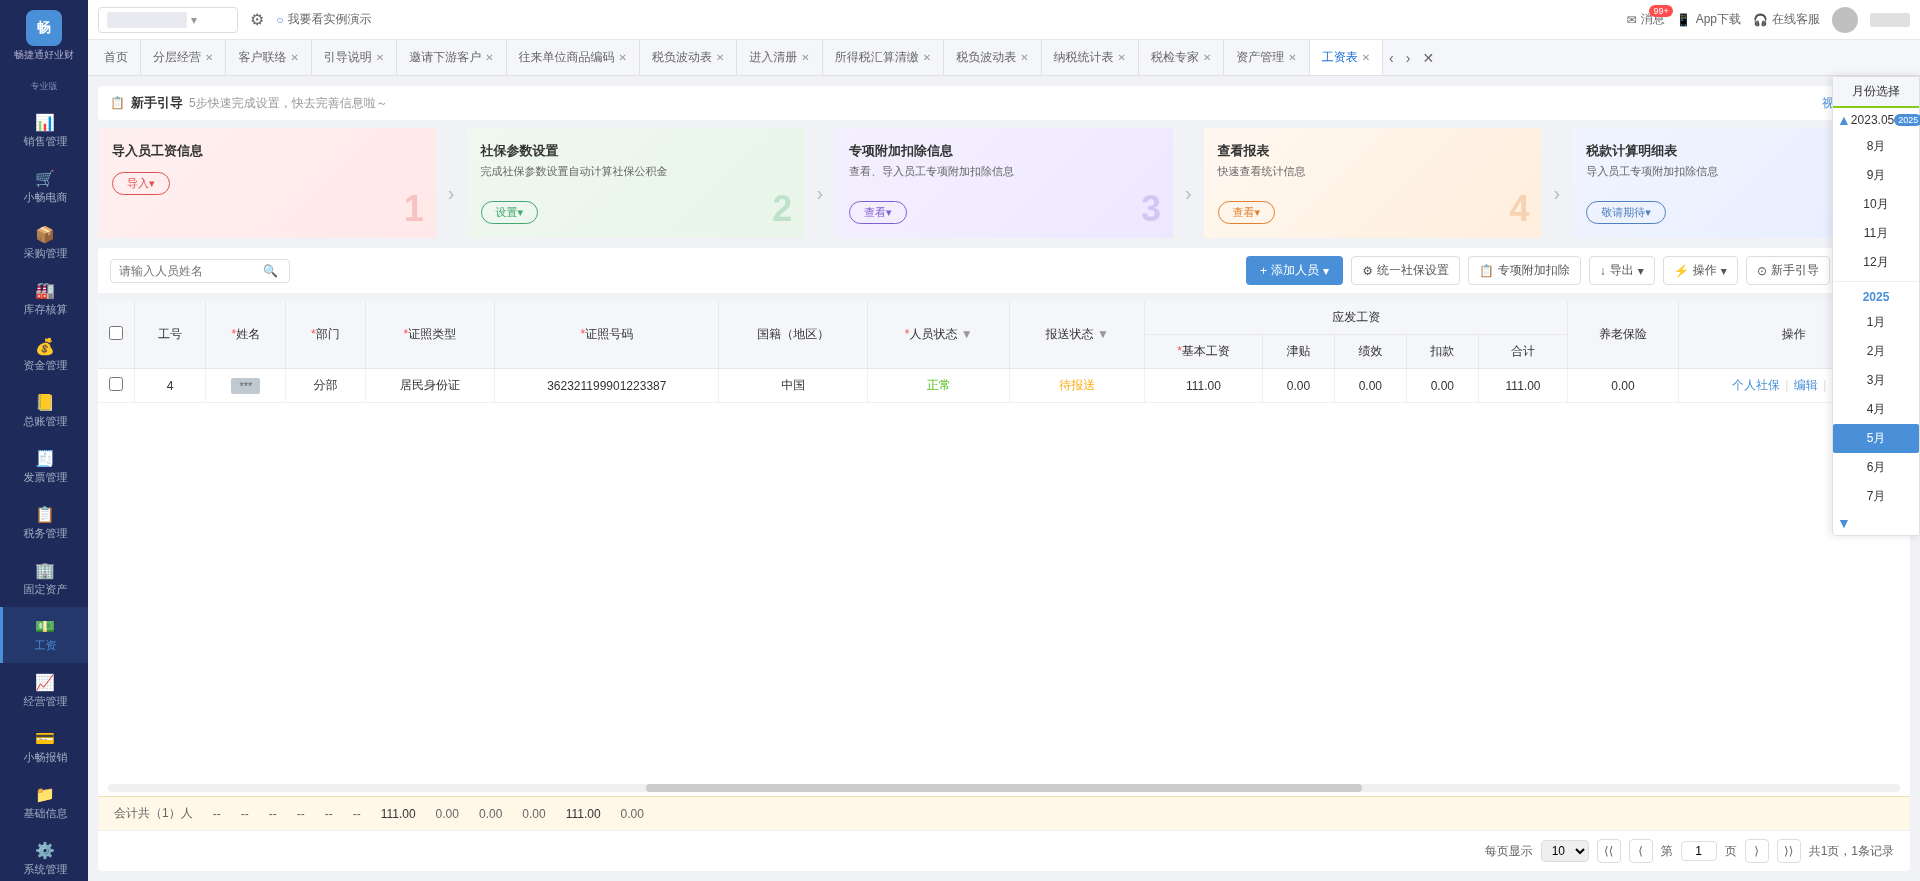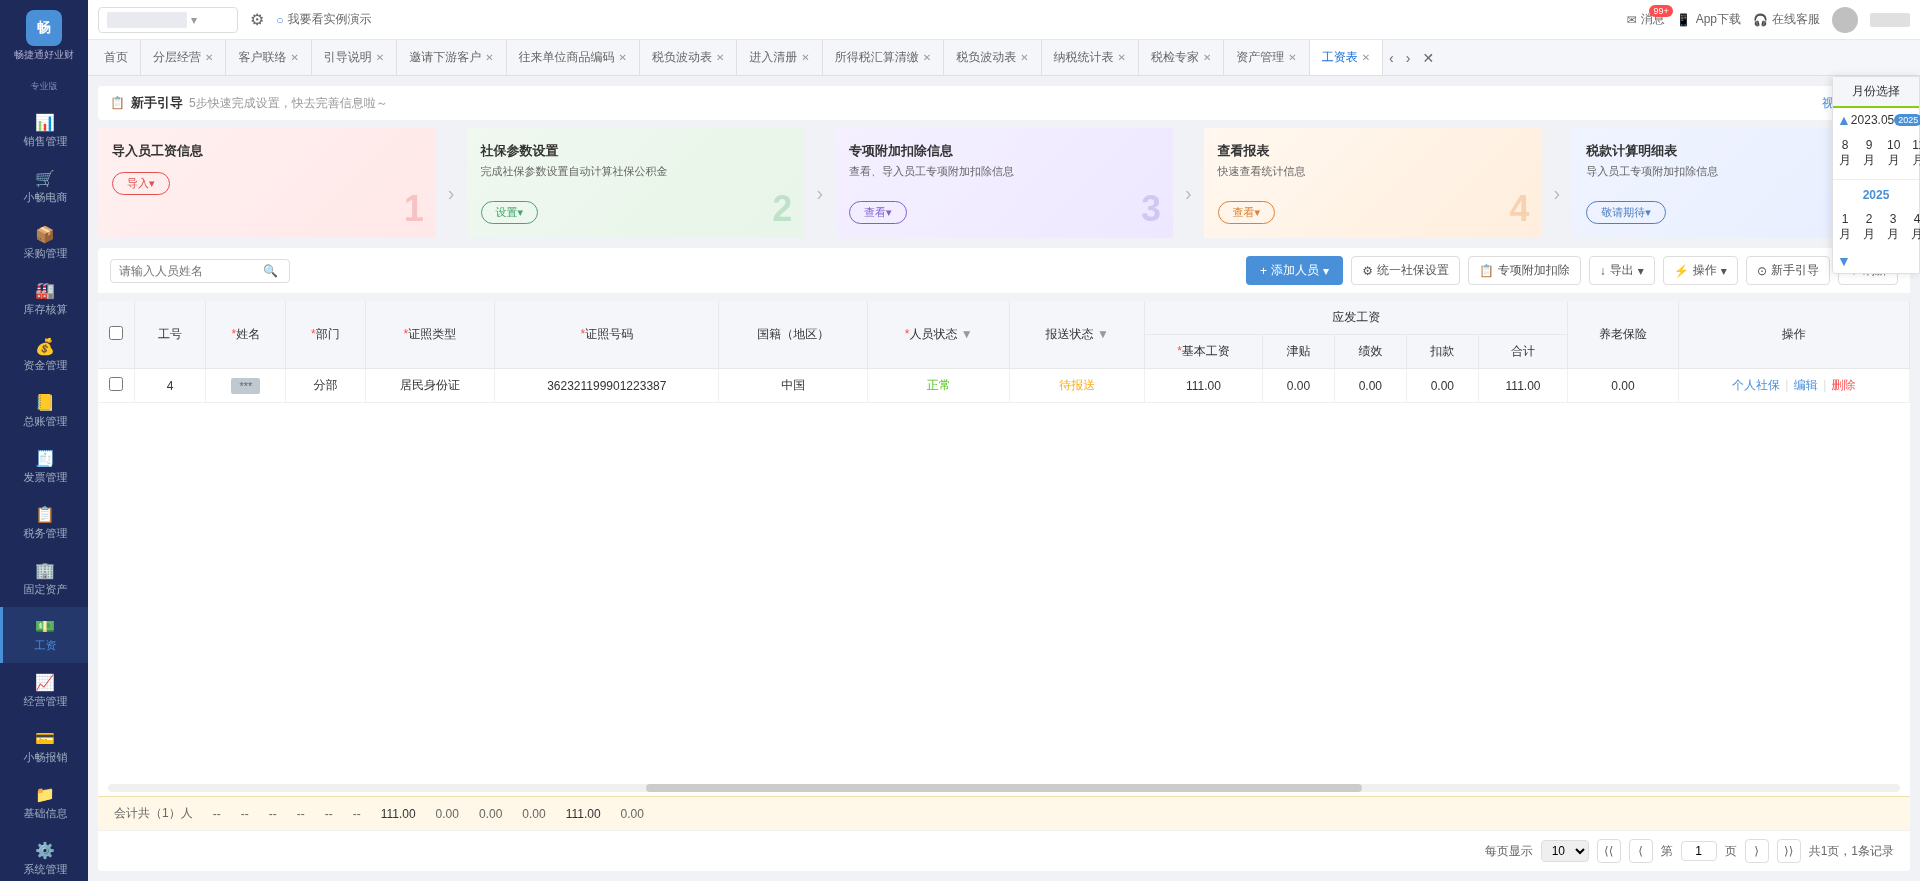--- a/index.html
+++ b/index.html
@@ -307,21 +307,21 @@
     .month-panel-header {
       background: #f5f6fa;
       padding: 6px;
       text-align: center;
       font-size: 12px;
       color: #333;
       border-bottom: 2px solid #84cc16;
     }
     .month-nav { display: flex; align-items: center; justify-content: space-between; padding: 4px; }
     .month-nav-btn { cursor: pointer; color: #4a90d9; font-size: 14px; }
-    .month-list { display: flex; flex-direction: row; }
+    .month-list { display: flex; flex-direction: column; }
     .month-item {
       padding: 6px;
       text-align: center;
       cursor: pointer;
       color: #333;
       font-size: 12px;
     }
     .month-item.active { background: #4a90d9; color: #fff; border-radius: 2px; }
 
     .scrollbar-h {

